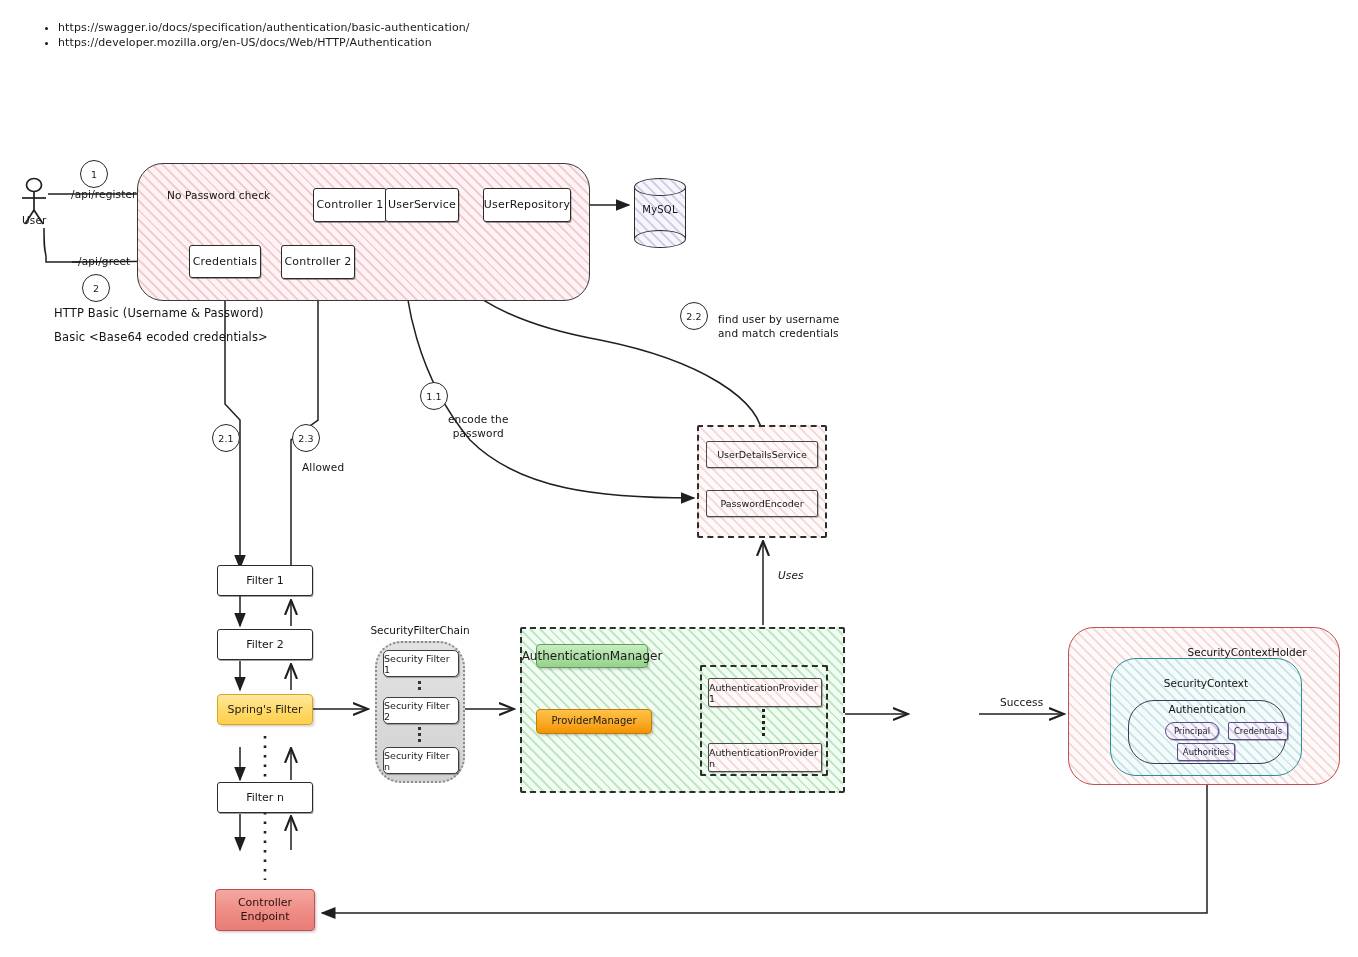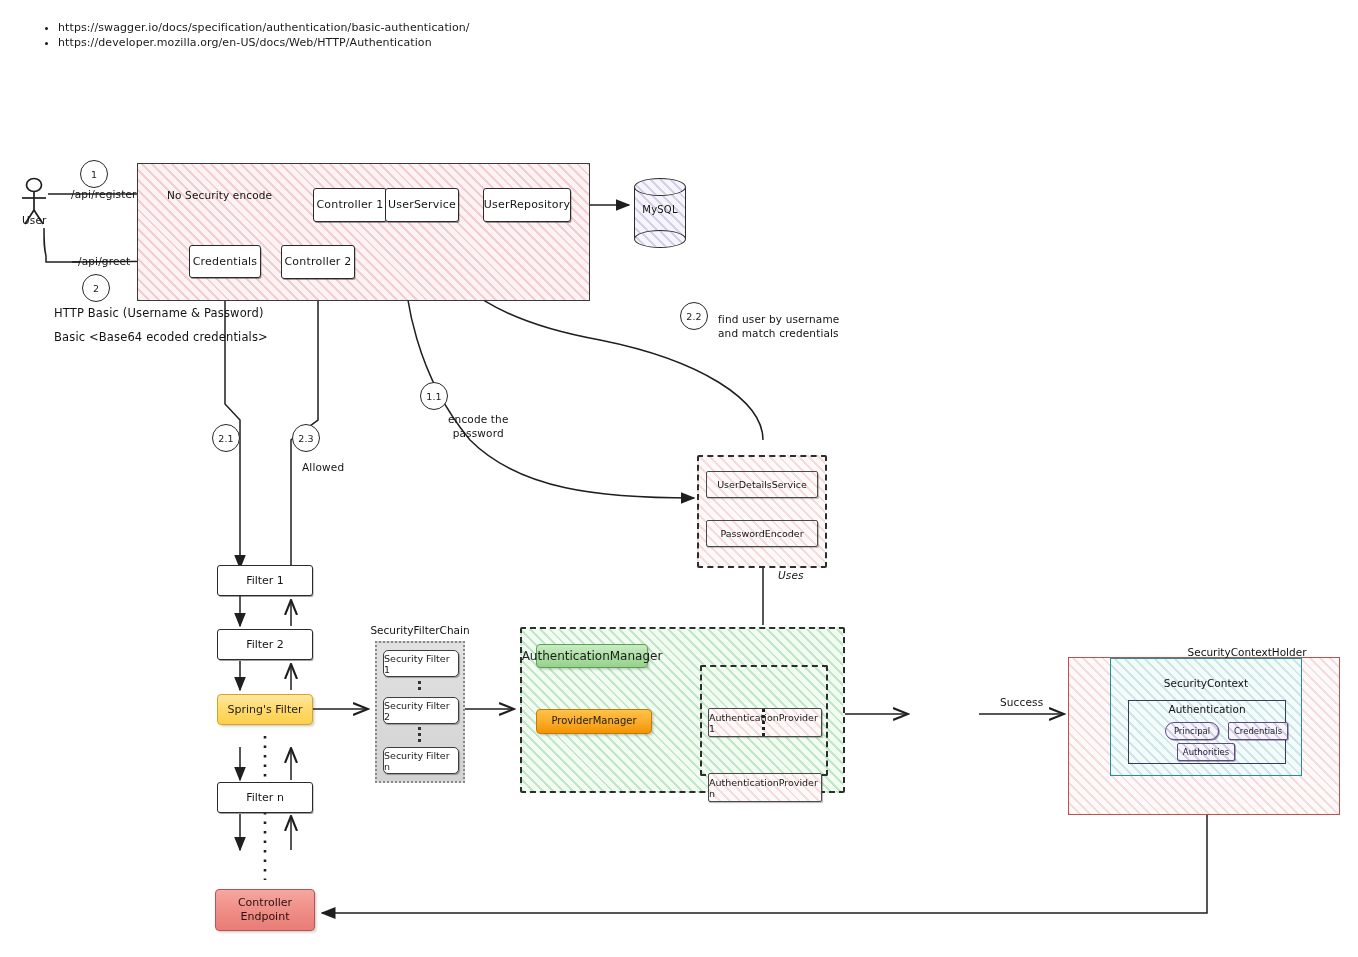--- a/index.html
+++ b/index.html
@@ -36,20 +36,21 @@
   .node {
     position: absolute;
     box-sizing: border-box;
     display: flex;
     align-items: center;
     justify-content: center;
     text-align: center;
     font-size: 11px;
     color: #161616;
     line-height: 1.25;
+    border-radius: 26px;
   }
 
   
   .hbox {
     background: #ffffff;
     border: 1.6px solid #2b2b2b;
     border-radius: 3px;
     box-shadow: 1px 1.5px 0 -0.5px rgba(40,40,40,.45);
     font-family: "DejaVu Sans", sans-serif;
   }
@@ -58,21 +59,20 @@
   
   .hatch-pink {
     background-color: #ffffff;
     background-image: repeating-linear-gradient(45deg,
         #f3cdd0 0px, #f3cdd0 2px, #fdf3f4 2px, #fdf3f4 7px);
   }
   .hatch-pink-soft {
     background-color: #ffffff;
     background-image: repeating-linear-gradient(45deg,
         #f6dcdd 0px, #f6dcdd 2px, #fefafa 2px, #fefafa 7px);
-    margin-top: 30px;
   }
   .hatch-green {
     background-color: #ffffff;
     background-image: repeating-linear-gradient(45deg,
         #bfe8c4 0px, #bfe8c4 2px, #f2fcf3 2px, #f2fcf3 7px);
   }
   .hatch-ygreen {
     background-color: #ffffff;
     background-image: repeating-linear-gradient(45deg,
         #dbe9a8 0px, #dbe9a8 2px, #f8fbec 2px, #f8fbec 7px);
@@ -338,21 +338,21 @@
     <div class="cyl-body hatch-purple"></div>
     <div class="cyl-bot hatch-purple"></div>
     <div class="cyl-top hatch-purple"></div>
     <div class="cyl-label hand">MySQL</div>
   </div>
 
   <div class="lbl hand" style="left:22px;top:213px;">User</div>
 
   <div class="lbl hand" style="left:71px;top:187px;">/api/register</div>
   <div class="lbl hand" style="left:78px;top:254px;">/api/greet</div>
-  <div class="lbl hand" style="left:167px;top:188px;">No Security encode</div>
+  <div class="lbl hand" style="left:167px;top:188px;">No Password check</div>
 
   <div class="marker hand" style="left:80px;top:160px;">1</div>
   <div class="marker hand" style="left:82px;top:274px;">2</div>
   <div class="marker hand" style="left:420px;top:382px;">1.1</div>
   <div class="marker hand" style="left:212px;top:424px;">2.1</div>
   <div class="marker hand" style="left:680px;top:302px;">2.2</div>
   <div class="marker hand" style="left:292px;top:424px;">2.3</div>
 
   <div class="lbl hand big" style="left:54px;top:306px;">HTTP Basic (Username &amp; Password)</div>
   <div class="lbl hand big" style="left:54px;top:330px;">Basic &lt;Base64 ecoded credentials&gt;</div>

